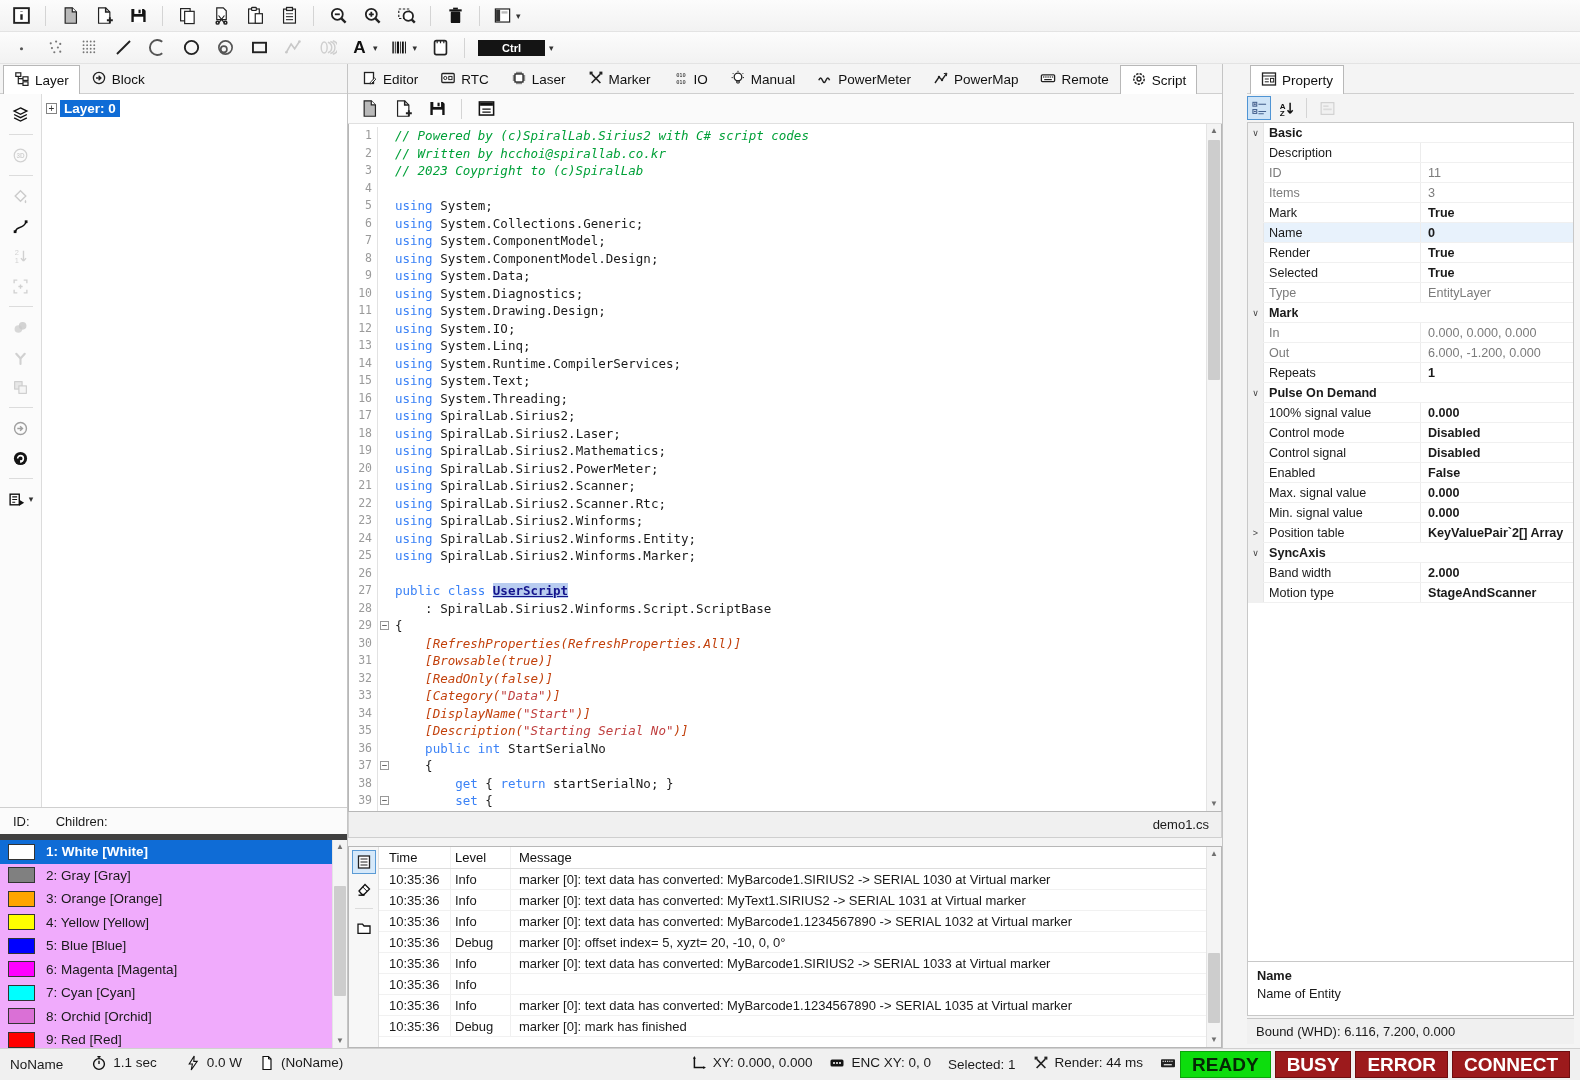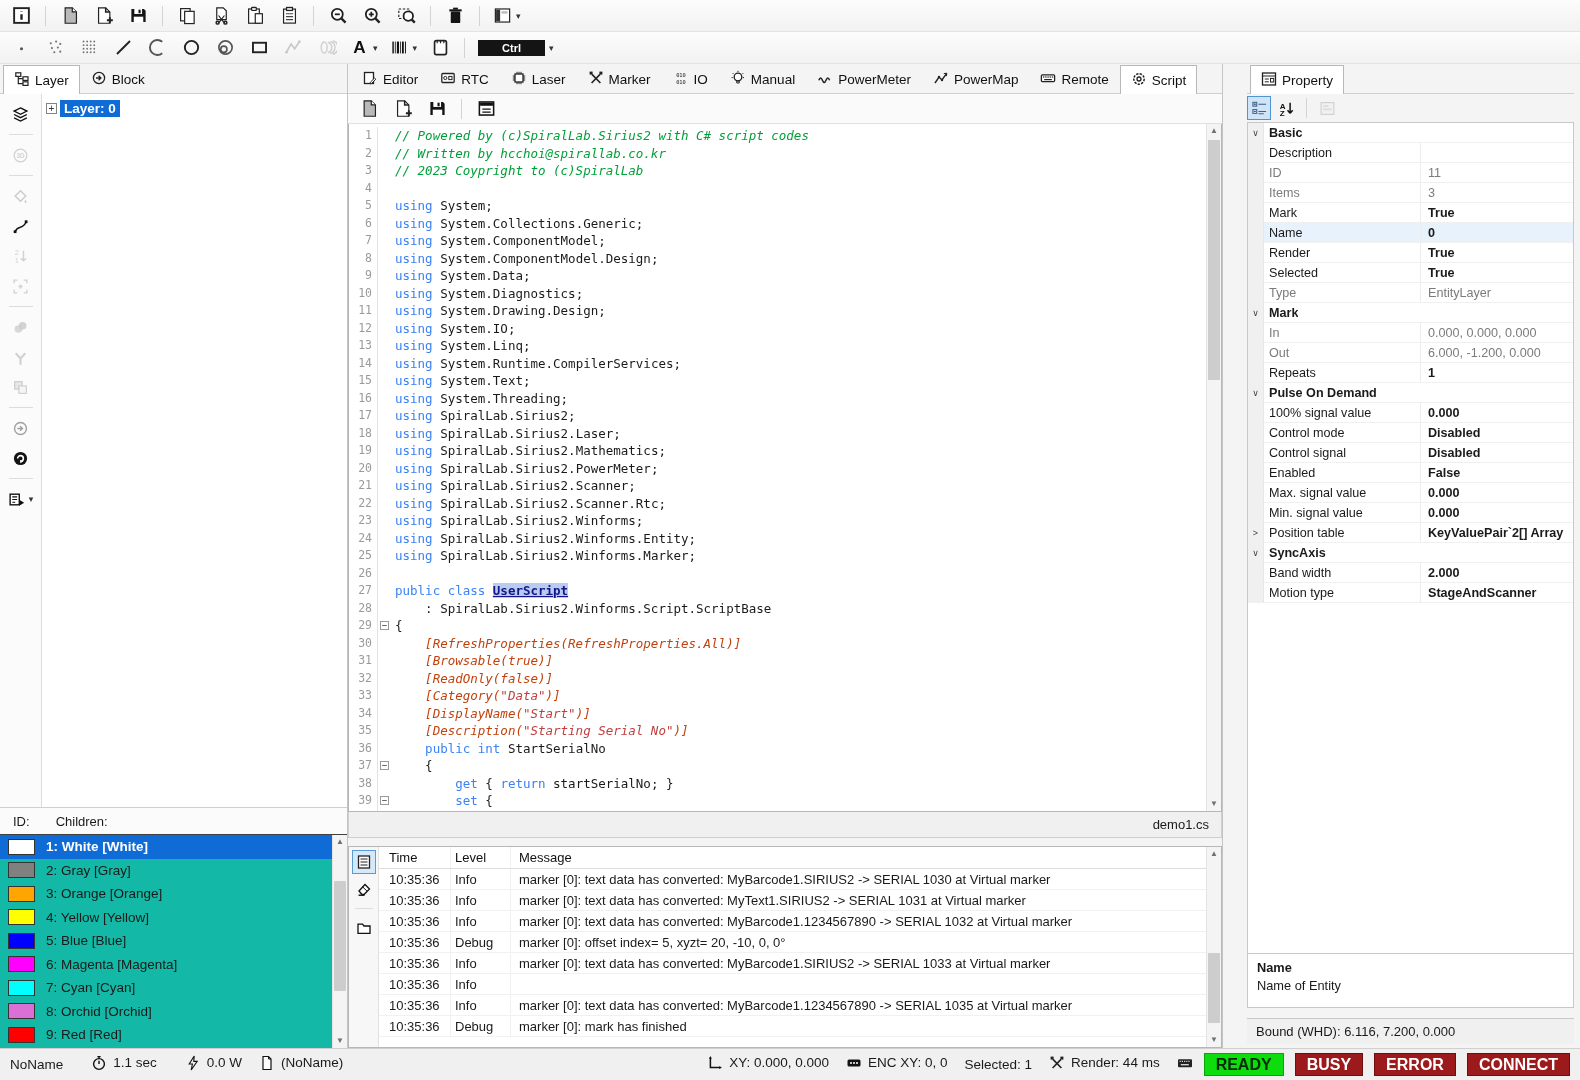--- a/index.html
+++ b/index.html
@@ -33,21 +33,21 @@
   #left-body{flex:none;height:714px;display:flex;background:#fff;border-bottom:1px solid #cfcfcf}
   #left-strip{width:42px;background:#fbfbfb;border-right:1px solid #dcdcdc;display:flex;flex-direction:column;align-items:center;padding-top:6px;gap:2px}
   #left-strip .tbtn{min-width:30px;height:28px}
   #left-strip .tbtn .ic svg{width:17px;height:17px}
   .vsep{width:24px;height:1px;background:#dcdcdc;margin:4px 0}
   #tree{flex:1;padding:6px 4px}
   .tree-item{display:flex;align-items:center;gap:3px}
   .expander{width:11px;height:11px;border:1px solid #848484;background:#fff;font-size:10px;line-height:9px;text-align:center;color:#333;flex:none}
   .tree-label{background:#0f6cd6;color:#fff;font-weight:bold;font-size:13.5px;padding:1px 4px}
   #idbar{flex:none;height:26px;display:flex;align-items:center;gap:26px;padding:0 13px;background:#fbfbfb;font-size:13px}
-  #colors{flex:1;position:relative;background:#14b8a6;border-top:1px solid #404040;overflow:hidden}
+  #colors{flex:1;position:relative;background:#f0abfc;border-top:6px solid #404040;overflow:hidden}
   .crow{height:23.5px;display:flex;align-items:center;gap:11px;padding-left:8px;font-size:13.5px}
   .crow.selected{background:#0f6cd6;color:#fff;font-weight:bold}
   .swatch{width:27px;height:16px;border:1px solid #333;flex:none}
 
   
   .vscroll{position:absolute;top:0;right:0;bottom:0;width:15px;background:#f4f4f4;border-left:1px solid #e4e4e4}
   .vscroll .arr{position:absolute;left:0;width:14px;height:14px;font-size:8px;color:#707070;text-align:center;line-height:14px}
   .vscroll .arr.up{top:0}.vscroll .arr.down{bottom:0}
   .vscroll .thumb{position:absolute;left:1px;width:12px;background:#cdcdcd;border-radius:1px}
 
@@ -91,30 +91,30 @@
   .prow{display:flex;height:20px;align-items:center;border-bottom:1px solid #f0f0f0;font-size:12.6px}
   .pgut{width:16px;flex:none;height:100%;background:#f0f0f0;border-right:1px solid #e6e6e6;display:flex;align-items:center;justify-content:center;font-size:9px;color:#444}
   .pkey{width:157px;flex:none;padding-left:5px;height:100%;display:flex;align-items:center;border-right:1px solid #ececec;overflow:hidden;white-space:nowrap}
   .pval{flex:1;padding-left:7px;overflow:hidden;white-space:nowrap}
   .prow.cat .pkey{font-weight:bold;border-right:none;width:auto}
   .prow.ro .pkey,.prow.ro .pval{color:#7b7b7b}
   .prow.bold .pval{font-weight:bold}
   .prow.sel{background:#e8f2fc}
   #prop-desc{flex:none;height:54px;background:#fff;border:1px solid #c8c8c8;border-top:none;padding:6px 9px;font-size:12.8px}
   #prop-desc .t{font-weight:bold;margin-bottom:3px}
-  #prop-bound{flex:none;height:26px;background:#f0f0f0;border-top:1px solid #c8c8c8;display:flex;align-items:center;padding-left:9px;font-size:13px;margin-top:10px}
+  #prop-bound{flex:none;height:26px;background:#f0f0f0;border-top:1px solid #c8c8c8;display:flex;align-items:center;padding-left:9px;font-size:13px;margin-top:2px}
 
   
   #statusbar{height:32px;background:#f0f0f0;border-top:1px solid #d0d0d0;display:flex;align-items:center;padding:0 10px;font-size:13.5px}
   .sb-item{display:flex;gap:6px;white-space:nowrap}
   .sb-item .ic svg{width:16px;height:16px}
   .sb-gap{width:28px;flex:none}
   .sb-gap-s{width:17px;flex:none}
   .spacer{flex:1}
-  .led{padding:2px 11px;font-weight:bold;font-size:16px;margin-left:11px;border:1px solid}
+  .led{padding:2px 11px;font-weight:bold;font-size:19px;margin-left:4px;border:1px solid}
   .led.on{background:#0ddd0d;color:#052805;border-color:#0aa30a}
   .led.off{background:#9c1a1c;color:#fff;border-color:#6f0e10}
 </style>
 </head>
 <body>
 
 <div id="app">
   <div class="topbar" id="tb1">
       <button type="button" class="tbtn">
         <span class="ic">

